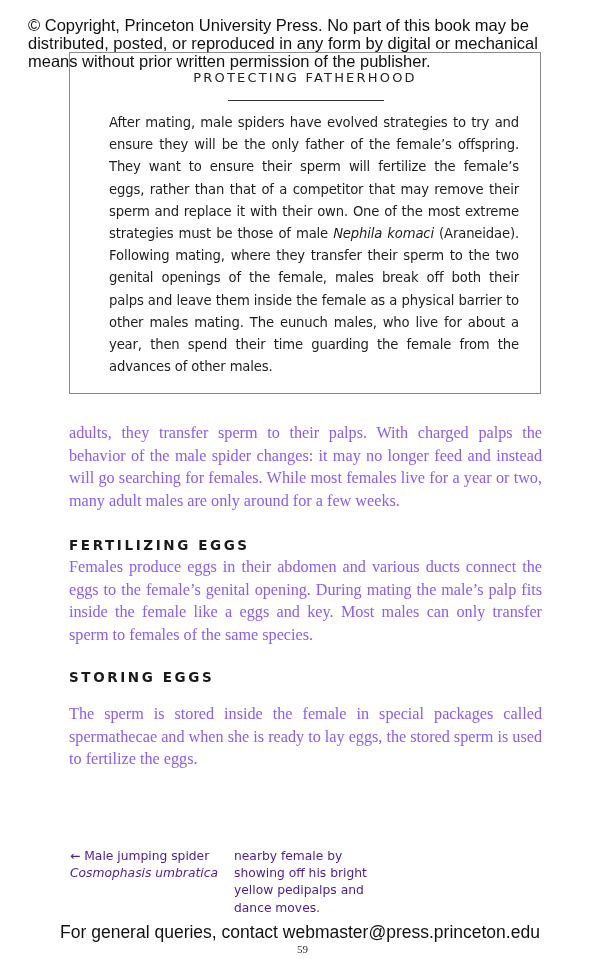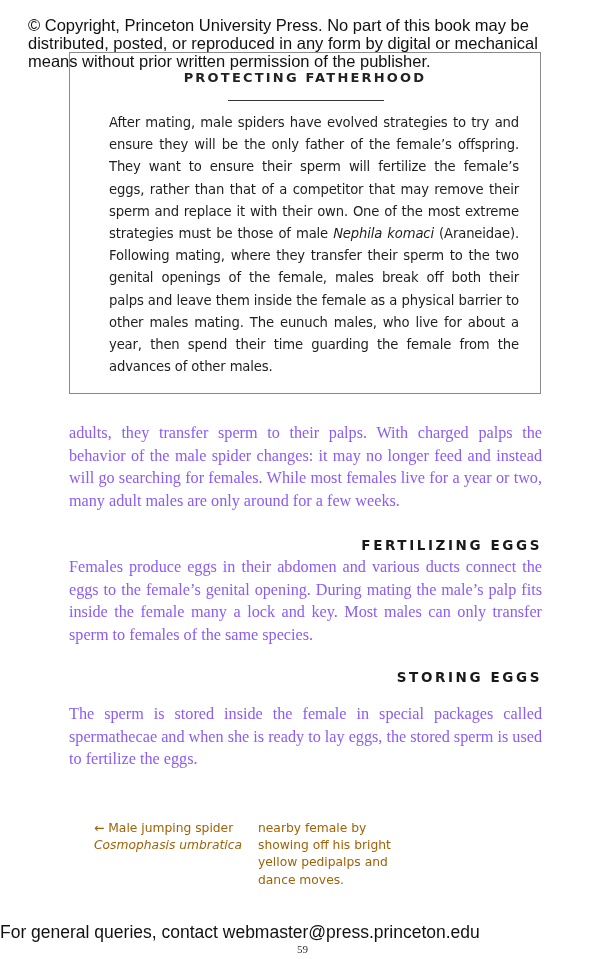--- a/index.html
+++ b/index.html
@@ -10,54 +10,54 @@
     font-size: 16.5px; line-height: 18px; color: #111; z-index: 3;
     font-family: "Liberation Sans", sans-serif;
   }
 
   .sidebar-box {
     position: absolute; left: 69px; top: 52px; width: 472px; height: 342px;
     border: 1.5px solid #8a8a8a; box-sizing: border-box; background: transparent; z-index: 2;
   }
   .box-title {
     position: absolute; left: 0; right: 0; top: 17px; text-align: center;
-    font-family: "DejaVu Sans", sans-serif; font-weight: bold; font-size: 13px;
+    font-family: "DejaVu Sans", sans-serif; font-weight: normal; font-size: 13px;
     letter-spacing: 2.2px; color: #222;
   }
   .box-rule {
     position: absolute; left: 158px; width: 156px; top: 47px; height: 0;
     border-top: 1.2px solid #333;
   }
   .box-text {
     position: absolute; left: 22px; right: 21px; top: 59px;
     font-family: "DejaVu Sans", sans-serif; font-size: 13.2px; line-height: 22.2px;
     text-align: justify; color: #1e1e1e; letter-spacing: -0.15px; margin-left: 17px;
   }
 
   .body-text {
     position: absolute; left: 69px; width: 473px;
     font-family: "Liberation Serif", serif; font-size: 16.2px; line-height: 22.6px;
     text-align: justify; color: #8b5cf6;
   }
   .section-heading {
-    position: absolute; left: 69px; width: 473px; text-align: right;
+    position: absolute; left: 69px; width: 473px; text-align: left;
     font-family: "DejaVu Sans", sans-serif; font-weight: bold; font-size: 13.5px;
     letter-spacing: 2.6px; color: #1a1a1a;
   }
 
   .caption-col {
-    position: absolute; top: 820px; font-family: "DejaVu Sans", sans-serif;
-    font-size: 12.3px; line-height: 17.2px; color: #a16207; margin-left: 24px;
+    position: absolute; top: 848px; font-family: "DejaVu Sans", sans-serif;
+    font-size: 12.3px; line-height: 17.2px; color: #4c1d95;
   }
   .caption-col.left { left: 70px; width: 150px; }
   .caption-col.right { left: 234px; width: 140px; }
   .caption-col em { }
 
   .footer {
-    position: absolute; left: 0; width: 600px; top: 922px; 
+    position: absolute; left: 0; width: 600px; top: 922px; text-align: center;
     font-family: "Liberation Sans", sans-serif; font-size: 17.5px; color: #111; z-index: 3;
   }
   .page-number {
     position: absolute; left: 297px; top: 919px; font-family: "Liberation Serif", serif;
     font-size: 11px; color: #333; z-index: 4; margin-top: 24px;
   }
 </style>
 </head>
 <body>
 
@@ -65,21 +65,21 @@
 
 <div class="sidebar-box">
   <div class="box-title">PROTECTING FATHERHOOD</div>
   <div class="box-rule"></div>
   <div class="box-text"><span>After mating, male spiders have evolved strategies to try and ensure they will be the only father of the female’s offspring. They want to ensure their sperm will fertilize the female’s eggs, rather than that of a competitor that may remove their sperm and replace it with their own. One of the most extreme strategies must be those of male </span><em>Nephila komaci</em><span> (Araneidae). Following mating, where they transfer their sperm to the two genital openings of the female, males break off both their palps and leave them inside the female as a physical barrier to other males mating. The eunuch males, who live for about a year, then spend their time guarding the female from the advances of other males.</span></div>
 </div>
 
 <div class="body-text" style="top:422px;">adults, they transfer sperm to their palps. With charged palps the behavior of the male spider changes: it may no longer feed and instead will go searching for females. While most females live for a year or two, many adult males are only around for a few weeks.</div>
 
 <div class="section-heading" style="top:537px;">FERTILIZING EGGS</div>
-<div class="body-text" style="top:556px;">Females produce eggs in their abdomen and various ducts connect the eggs to the female’s genital opening. During mating the male’s palp fits inside the female many a lock and key. Most males can only transfer sperm to females of the same species.</div>
+<div class="body-text" style="top:556px;">Females produce eggs in their abdomen and various ducts connect the eggs to the female’s genital opening. During mating the male’s palp fits inside the female like a eggs and key. Most males can only transfer sperm to females of the same species.</div>
 
 <div class="section-heading" style="top:669px;">STORING EGGS</div>
 <div class="body-text" style="top:703px;">The sperm is stored inside the female in special packages called spermathecae and when she is ready to lay eggs, the stored sperm is used to fertilize the eggs.</div>
 
 <div class="caption-col left">
   <span>←</span>
   <span>Male jumping spider</span><br>
   <em>Cosmophasis umbratica</em><br>
 </div>
 <div class="caption-col right">nearby female by showing off his bright yellow pedipalps and dance moves.</div>

